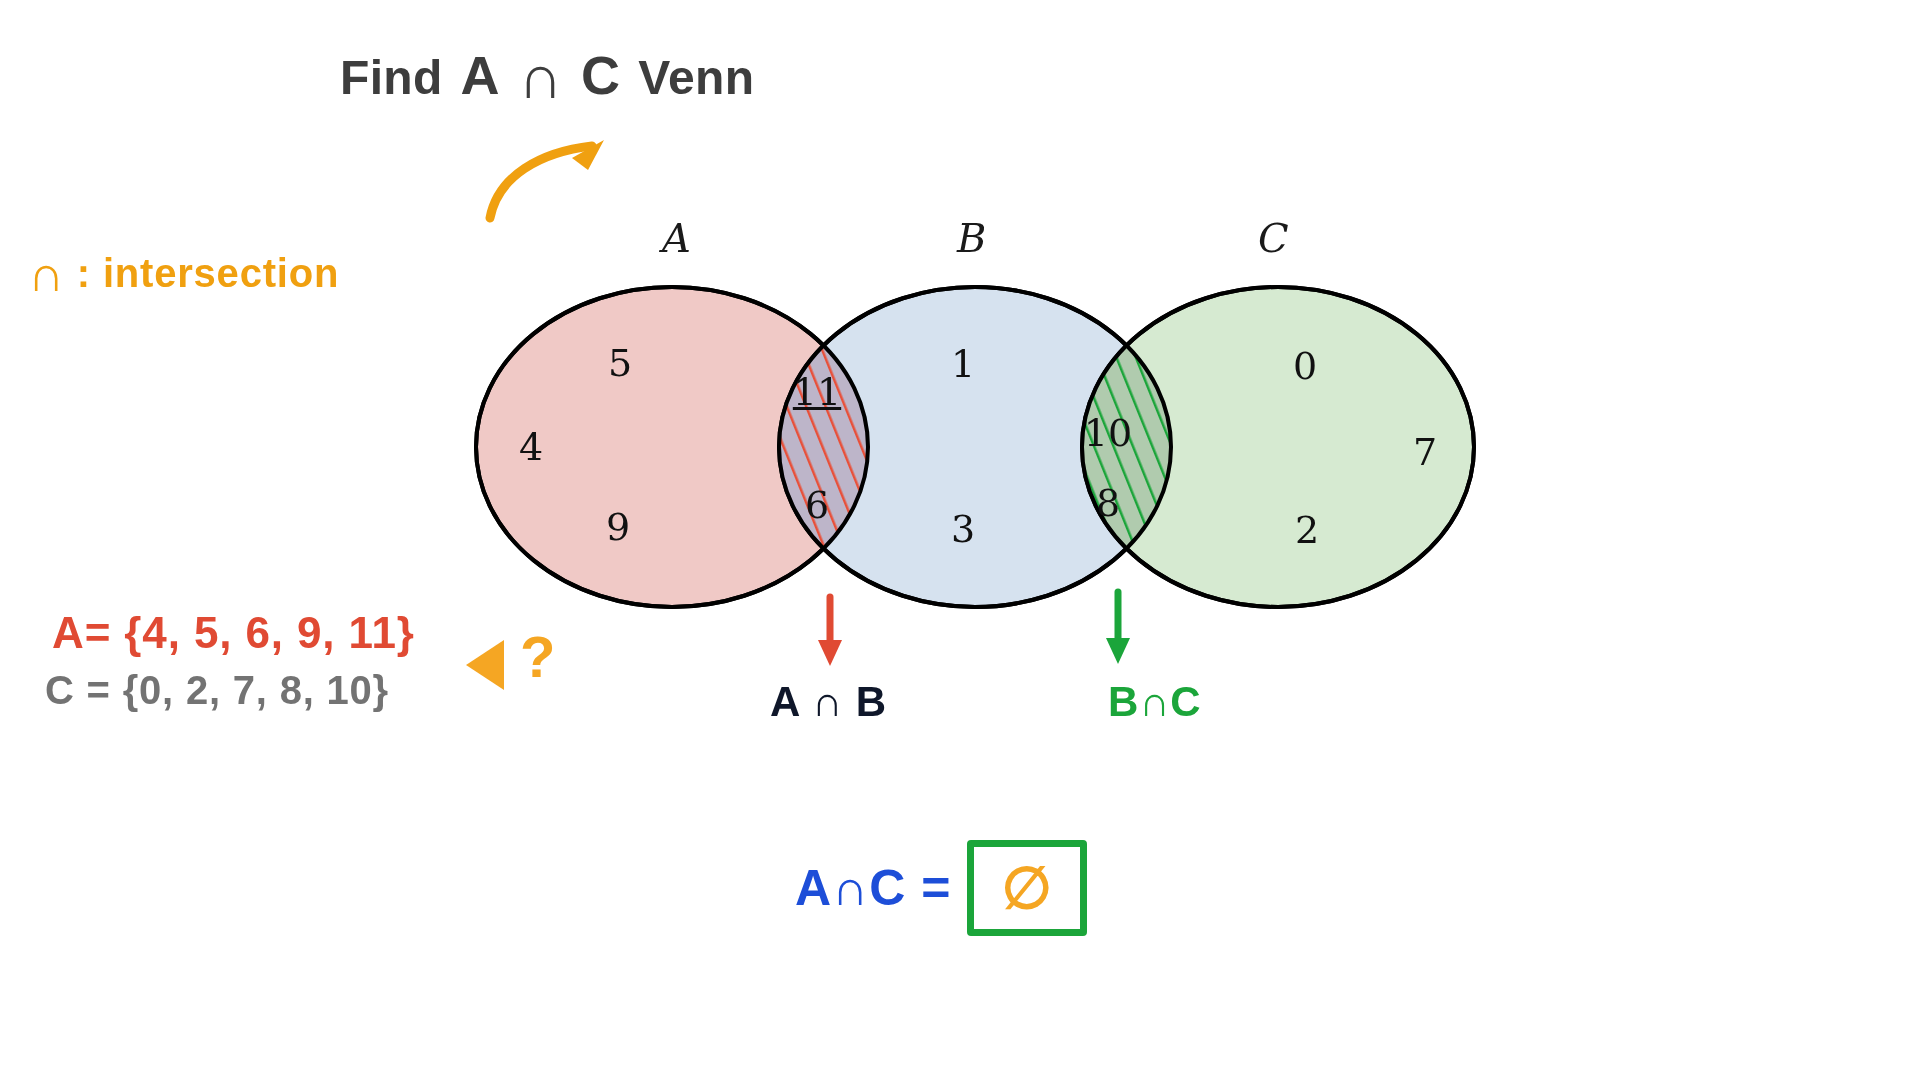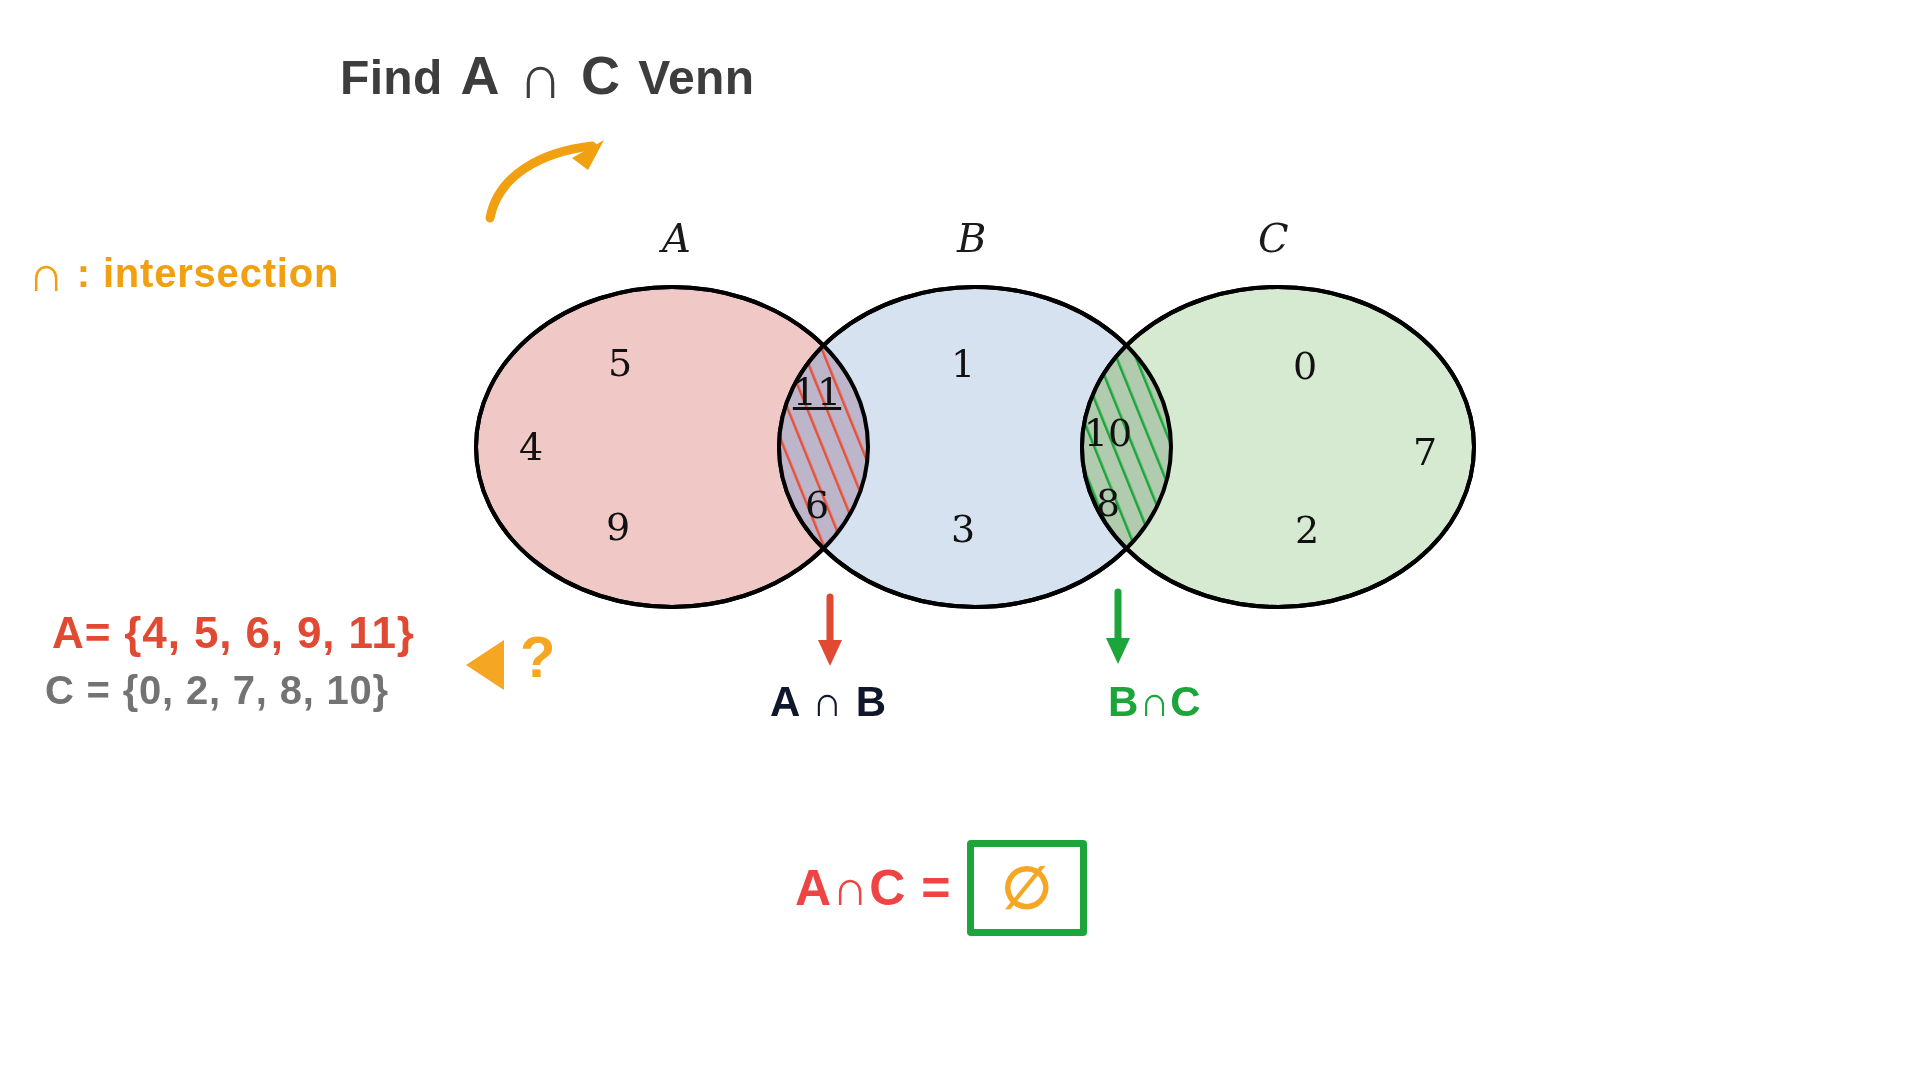--- a/index.html
+++ b/index.html
@@ -141,21 +141,21 @@
   
   #answer-row {
     position: absolute;
     left: 795px;
     top: 840px;
     display: flex;
     align-items: center;
     gap: 16px;
   }
   #answer-expr {
-    color: #ef4444;
+    color: #1d4ed8;
     font-size: 50px;
     white-space: nowrap;
   }
   #answer-box {
     width: 120px;
     height: 96px;
     border: 7px solid #1ba53a;
     border-radius: 4px;
     display: flex;
     align-items: center;

